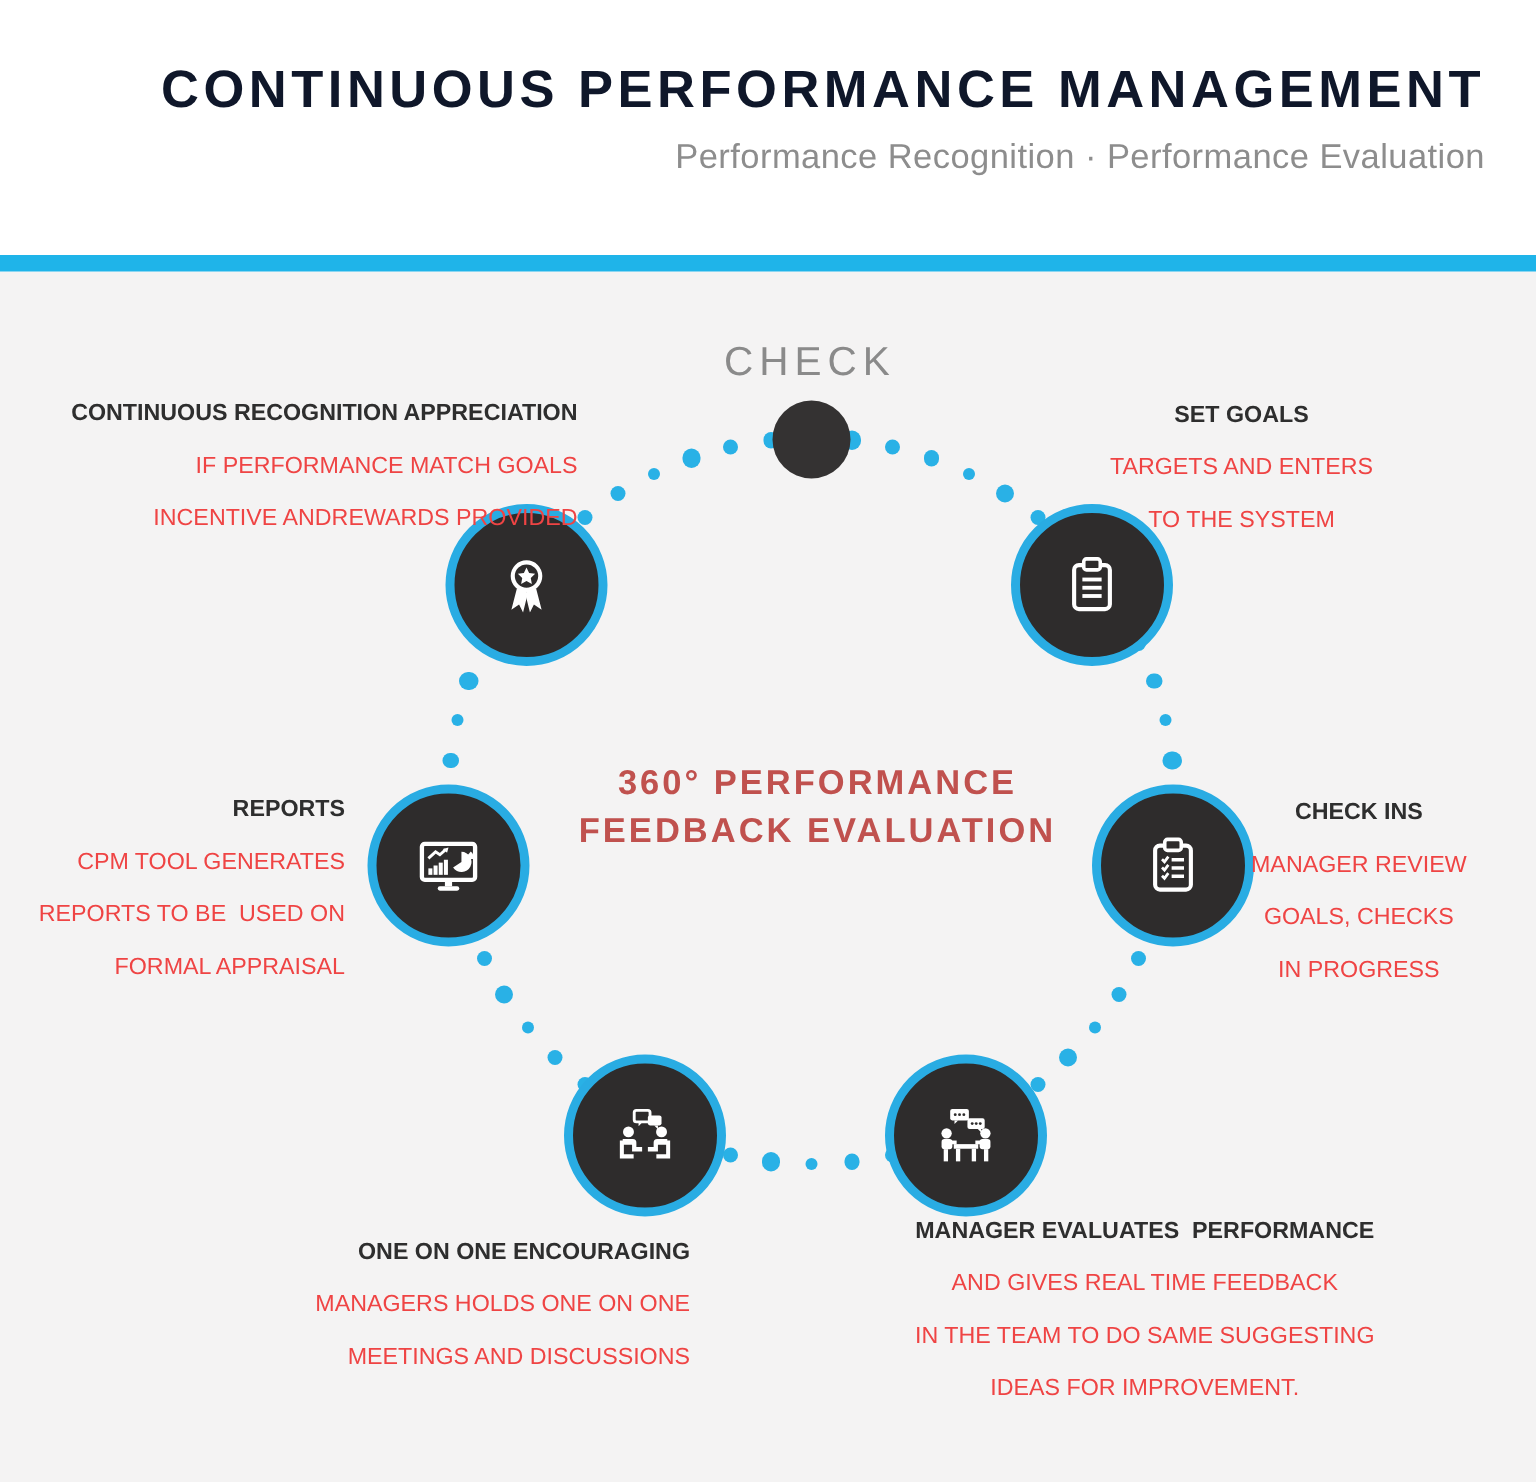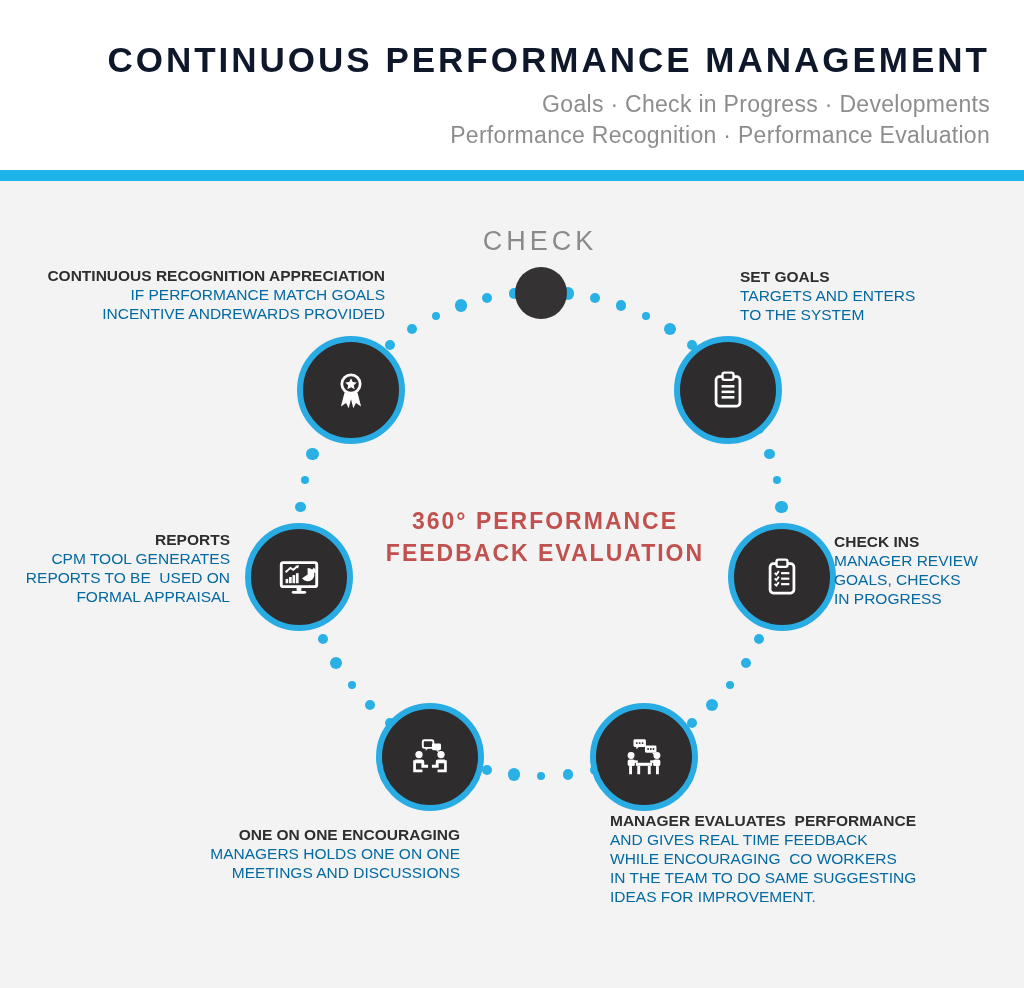--- a/index.html
+++ b/index.html
@@ -21,34 +21,33 @@
   .ring-dot{position:absolute;border-radius:50%;background:#29b1e6;z-index:1;}
   .node{position:absolute;width:96px;height:96px;border-radius:50%;background:#2e2c2c;
         border:6px solid #29ace3;z-index:3;display:flex;align-items:center;justify-content:center;}
   .node svg{display:block;}
   .center-text{position:absolute;left:345px;top:505px;width:400px;text-align:center;z-index:2;
                font-size:23px;font-weight:700;letter-spacing:2px;color:#c0514e;line-height:32px;}
 
   
   .step-label{position:absolute;z-index:4;}
   .step-label .ttl{font-size:15.5px;font-weight:700;color:#2e2e2e;line-height:19px;white-space:pre-wrap;}
-  .step-label .dsc{font-size:15.5px;color:#0369a1;line-height:19px;white-space:pre-wrap;}
+  .step-label .dsc{font-size:15.5px;color:#ef4444;line-height:19px;white-space:pre-wrap;margin-top:16px;}
   .ra{text-align:right;}
-  .la{text-align:left;}
+  .la{text-align:center;}
 </style>
 </head>
 <body>
 
 <div class="content-bg"></div>
 <div class="accent-bar"></div>
 
 <div class="header">
   <div class="header-title">CONTINUOUS PERFORMANCE MANAGEMENT</div>
   <div class="header-sub">
-    <div>Goals · Check in Progress · Developments</div>
     <div>Performance Recognition · Performance Evaluation</div>
   </div>
 </div>
 
 <div id="dotted-ring">
     <div class="ring-dot" style="height: 8px; width: 8px; left: 537px; top: 288px;"></div>
     <div class="ring-dot" style="height: 12.5px; width: 12.5px; left: 561.845px; top: 287.272px;"></div>
     <div class="ring-dot" style="height: 10px; width: 10px; left: 589.85px; top: 293.067px;"></div>
     <div class="ring-dot" style="height: 10.5px; width: 10.5px; left: 615.678px; top: 300.33px;"></div>
     <div class="ring-dot" style="height: 8px; width: 8px; left: 642px; top: 311.966px;"></div>
@@ -256,16 +255,15 @@
 
 <div class="step-label ra" style="right:564px;top:825px;">
   <div class="ttl">ONE ON ONE ENCOURAGING</div>
   <div class="dsc">MANAGERS HOLDS ONE ON ONE</div>
   <div class="dsc">MEETINGS AND DISCUSSIONS</div>
 </div>
 
 <div class="step-label la" style="left:610px;top:811px;">
   <div class="ttl">MANAGER EVALUATES  PERFORMANCE</div>
   <div class="dsc">AND GIVES REAL TIME FEEDBACK</div>
-  <div class="dsc">WHILE ENCOURAGING  CO WORKERS</div>
   <div class="dsc">IN THE TEAM TO DO SAME SUGGESTING</div>
   <div class="dsc">IDEAS FOR IMPROVEMENT.</div>
 </div>
 
 </body></html>

